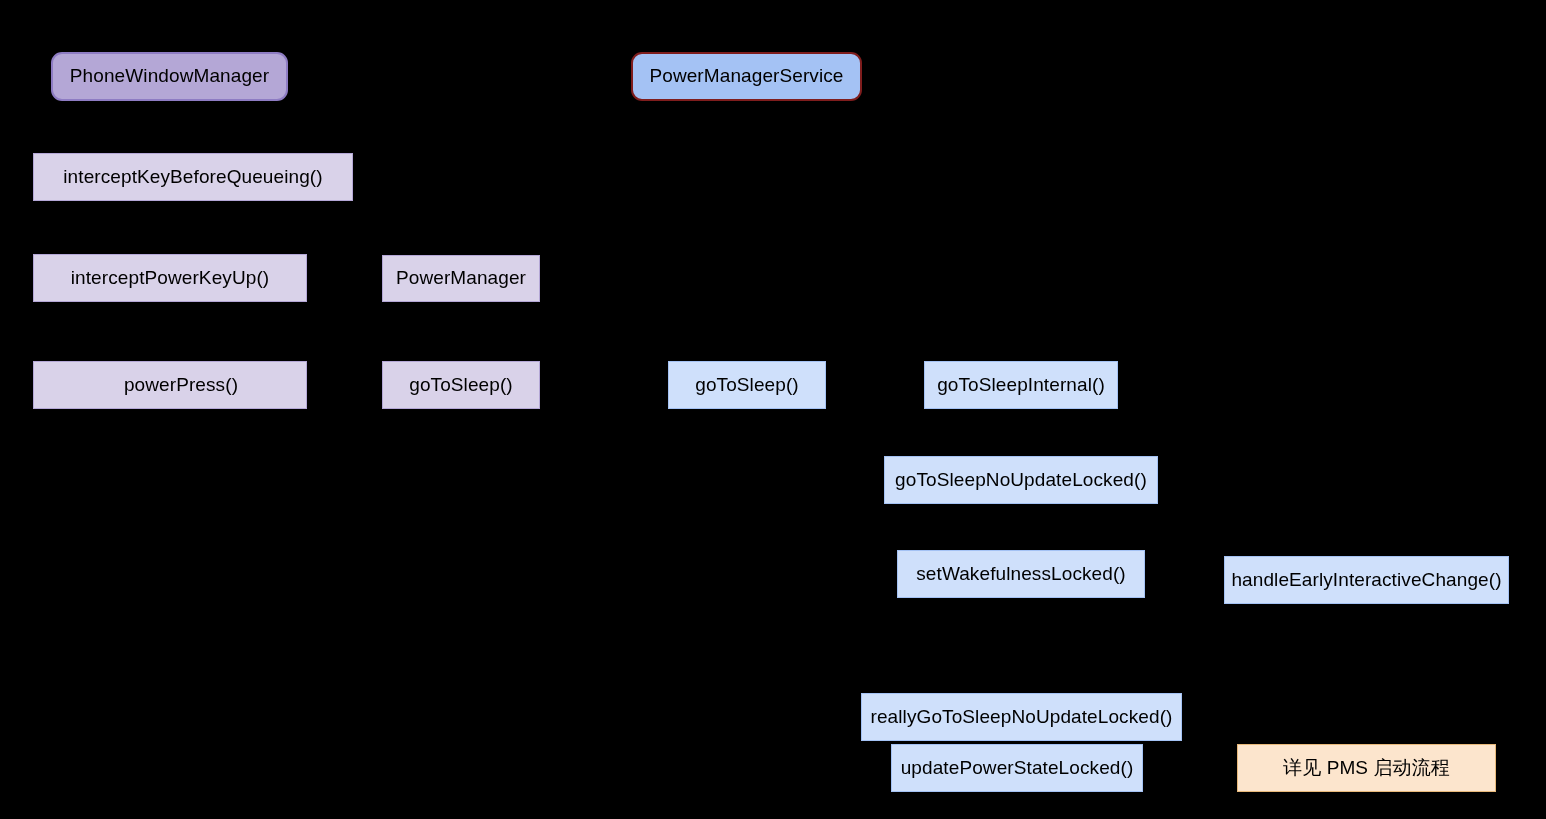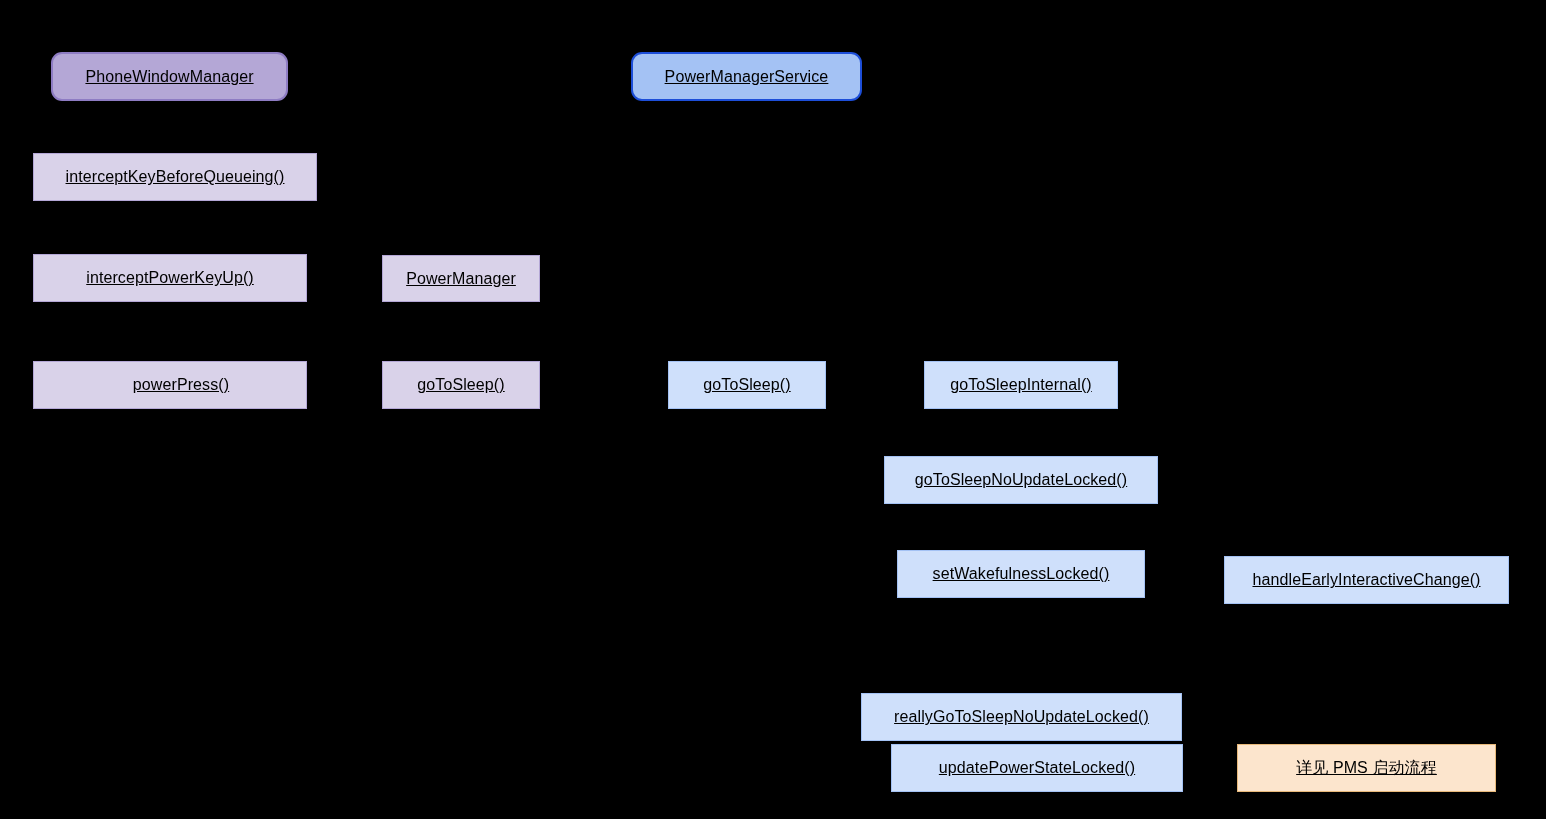--- a/index.html
+++ b/index.html
@@ -16,37 +16,36 @@
     font-family: "Liberation Sans", "DejaVu Sans", sans-serif;
   }
   .node {
     position: absolute;
     box-sizing: border-box;
     display: flex;
     align-items: center;
     justify-content: center;
     text-align: center;
     color: #000000;
-    font-size: 16px;
+    font-size: 19px;
     line-height: 1.2;
     white-space: nowrap;
     padding: 0 10px;
     letter-spacing: 0.1px;
-    text-decoration: underline;
   }
   
   .node.klass-purple {
     background: #b4a7d6;
     border: 2px solid #8e7cc3;
     border-radius: 11px;
   }
   
   .node.klass-blue {
     background: #a4c2f4;
-    border: 2px solid #1d4ed8;
+    border: 2px solid #7f1d1d;
     border-radius: 11px;
   }
   
   .node.method-purple {
     background: #d9d2e9;
     border: 1px solid #b4a7d6;
   }
   
   .node.method-blue {
     background: #cfe0fb;
@@ -78,25 +77,25 @@
     <div class="connector" style="left: 826px; top: 385px; width: 98px; height: 1px;"></div>
     <div class="connector" style="left: 1021px; top: 409px; width: 1px; height: 47px;"></div>
     <div class="connector" style="left: 1021px; top: 504px; width: 1px; height: 46px;"></div>
     <div class="connector" style="left: 1145px; top: 574px; width: 79px; height: 1px;"></div>
     <div class="connector" style="left: 1021px; top: 598px; width: 1px; height: 51px;"></div>
     <div class="connector" style="left: 1021px; top: 697px; width: 1px; height: 47px;"></div>
     <div class="connector" style="left: 1151px; top: 768px; width: 86px; height: 1px;"></div>
     <div class="node klass-purple" style="left: 51px; top: 52px; width: 237px; height: 49px;">PhoneWindowManager</div>
     <div class="node klass-blue" style="left: 631px; top: 52px; width: 231px; height: 49px;">PowerManagerService</div>
     <div class="node method-purple" style="left: 382px; top: 255px; width: 158px; height: 47px;">PowerManager</div>
-    <div class="node method-purple" style="left: 33px; top: 153px; width: 284px; height: 48px;">interceptKeyBeforeQueueing()</div>
+    <div class="node method-purple" style="left: 33px; top: 153px; width: 320px; height: 48px;">interceptKeyBeforeQueueing()</div>
     <div class="node method-purple" style="left: 33px; top: 254px; width: 274px; height: 48px;">interceptPowerKeyUp()</div>
     <div class="node method-purple" style="left: 33px; top: 361px; width: 274px; height: 48px; padding-left: 32px;">powerPress()</div>
     <div class="node method-purple" style="left: 382px; top: 361px; width: 158px; height: 48px;">goToSleep()</div>
     <div class="node method-blue" style="left: 668px; top: 361px; width: 158px; height: 48px;">goToSleep()</div>
     <div class="node method-blue" style="left: 884px; top: 456px; width: 274px; height: 48px;">goToSleepNoUpdateLocked()</div>
     <div class="node method-blue" style="left: 924px; top: 361px; width: 194px; height: 48px;">goToSleepInternal()</div>
     <div class="node method-blue" style="left: 897px; top: 550px; width: 248px; height: 48px;">setWakefulnessLocked()</div>
     <div class="node method-blue" style="left: 1224px; top: 556px; width: 285px; height: 48px;">handleEarlyInteractiveChange()</div>
     <div class="node method-blue" style="left: 861px; top: 649px; width: 321px; height: 48px; margin-top: 44px;">reallyGoToSleepNoUpdateLocked()</div>
-    <div class="node method-blue" style="left: 891px; top: 744px; width: 292px; height: 48px;">updatePowerStateLocked()</div>
+    <div class="node method-blue" style="left: 891px; top: 744px; width: 252px; height: 48px;">updatePowerStateLocked()</div>
     <div class="node note-orange" style="left: 1237px; top: 744px; width: 259px; height: 48px;">详见 PMS 启动流程</div>
   </div>
 
 </body></html>

